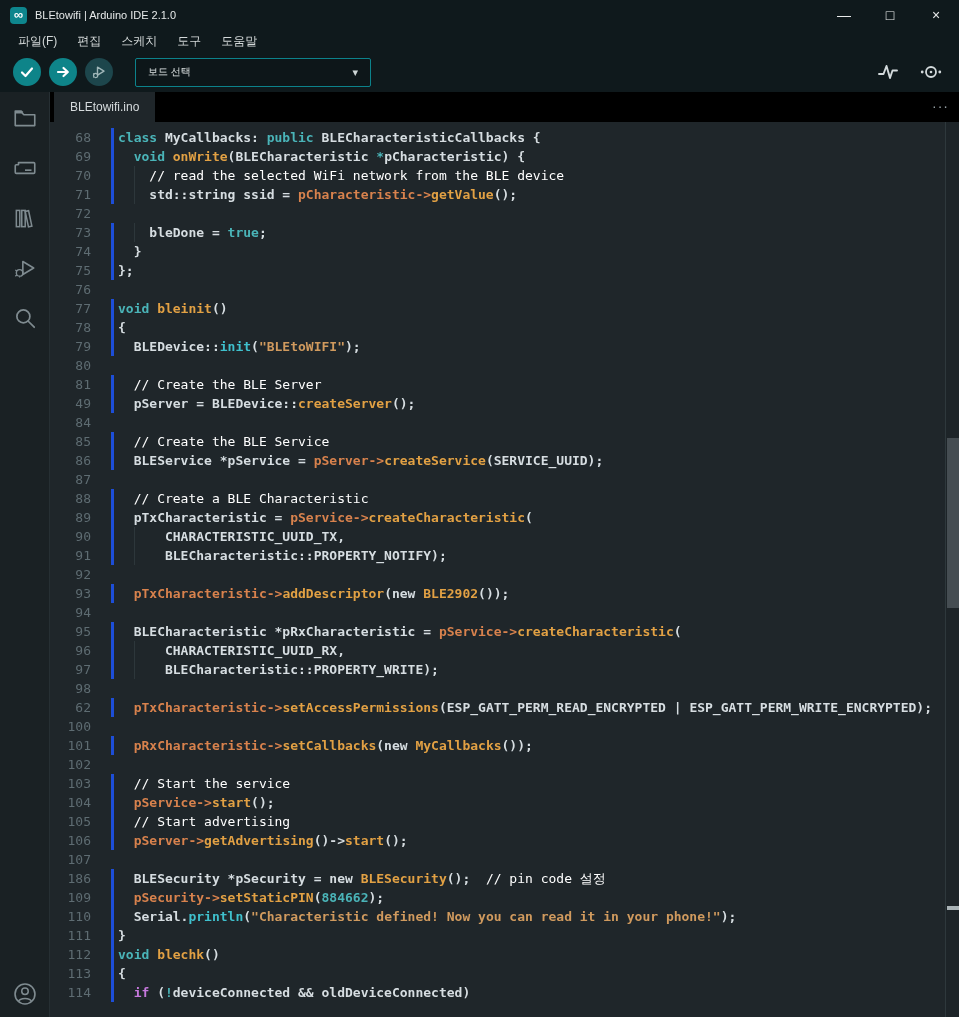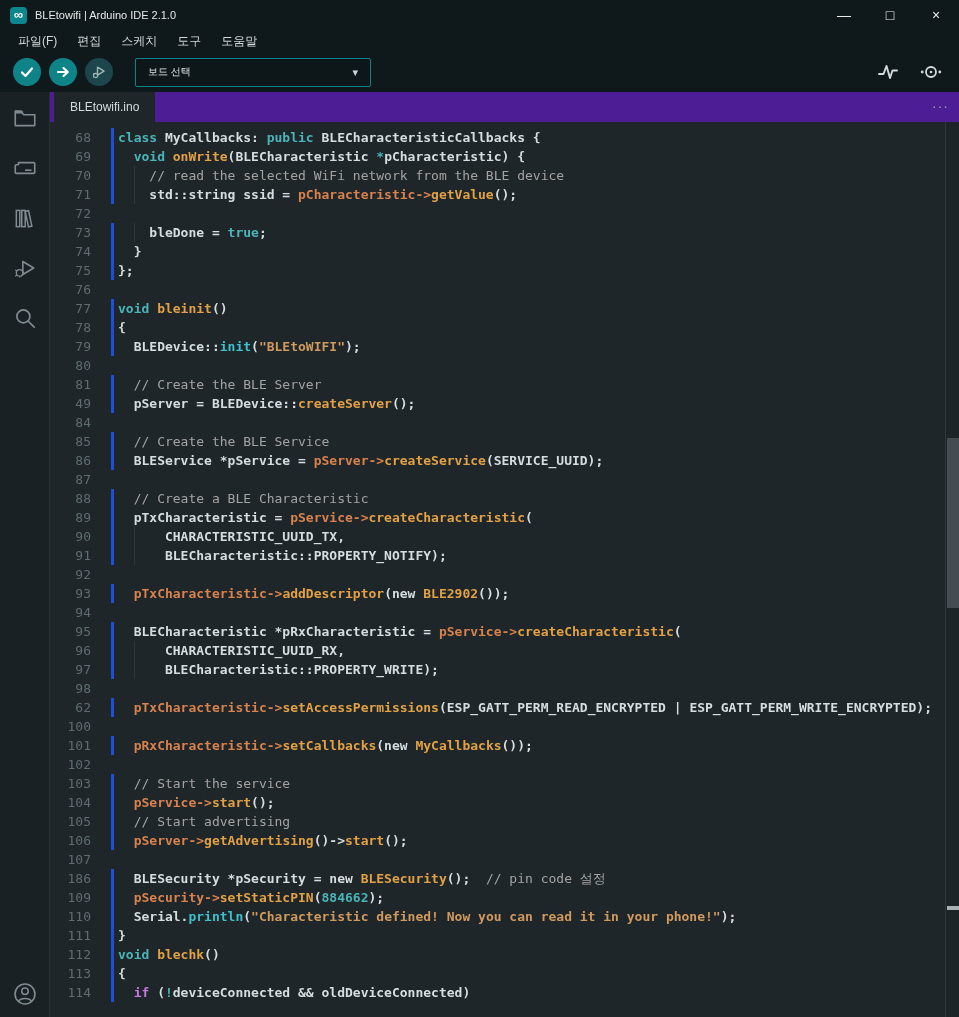--- a/index.html
+++ b/index.html
@@ -35,39 +35,39 @@
 
   
   .content { display:flex; height:925px; }
   .sidebar { width:50px; background:#1a2124; border-right:1px solid #262f33; display:flex;
              flex-direction:column; align-items:center; padding-top:13px; gap:24px;
              position:relative; flex:none; }
   .sb-icon { width:26px; height:26px; display:flex; align-items:center; justify-content:center; }
   .sb-bottom { position:absolute; bottom:10px; left:12px; }
 
   .main { flex:1; display:flex; flex-direction:column; background:#1f262a; min-width:0; }
-  .tabbar { height:30px; background:#4c1d95; display:flex; align-items:flex-end; position:relative; }
+  .tabbar { height:30px; background:#000000; display:flex; align-items:flex-end; position:relative; }
   .tab { height:30px; background:#1f262a; padding:0 16px; display:flex; align-items:center;
          margin-left:4px; }
   .tab span { color:#d6dbdd; font-size:12px; }
   .more { position:absolute; right:10px; top:6px; color:#96a1a5; font-size:14px;
           letter-spacing:1px; }
 
   
   .editor { flex:1; position:relative; overflow:hidden; padding-top:6px; }
   .row { display:flex; height:19px; line-height:19px; font-family:"DejaVu Sans Mono",monospace;
          font-size:13px; font-weight:bold;align-items:flex-end; }
   .ln { width:41px; text-align:right; color:#5e6c72; font-weight:normal; flex:none; }
   .lc { margin-left:20px; border-left:3px solid #1d4ed8; padding-left:4px; white-space:pre;
         position:relative; flex:1; }
   .guide { position:absolute; left:20px; top:0; bottom:0; border-left:1px solid #2d373b; }
   .t-f { color:#d6dde1; } .t-k { color:#4ab4b8; } .t-y { color:#3fc0cd; }
   .t-p { color:#c678dd; } .t-v { color:#d8824d; } .t-n { color:#e2a144; }
   .t-s { color:#d09a5e; } .t-u { color:#4ab4b8; }
-  .t-c { color:#a3a3a3; font-weight:normal; }
+  .t-c { color:#ffffff; font-weight:normal; }
 
   .vscroll { position:absolute; top:0; right:0; width:14px; bottom:0;
              border-left:1px solid #2e383c; background:#1d2428; }
   .thumb  { position:absolute; top:316px; left:1px; width:13px; height:170px; background:#454d52; }
   .marker { position:absolute; top:784px; left:1px; width:13px; height:4px; background:#a9b3b6; }
 
   svg { display:block; }
 </style>
 </head>
 <body>

